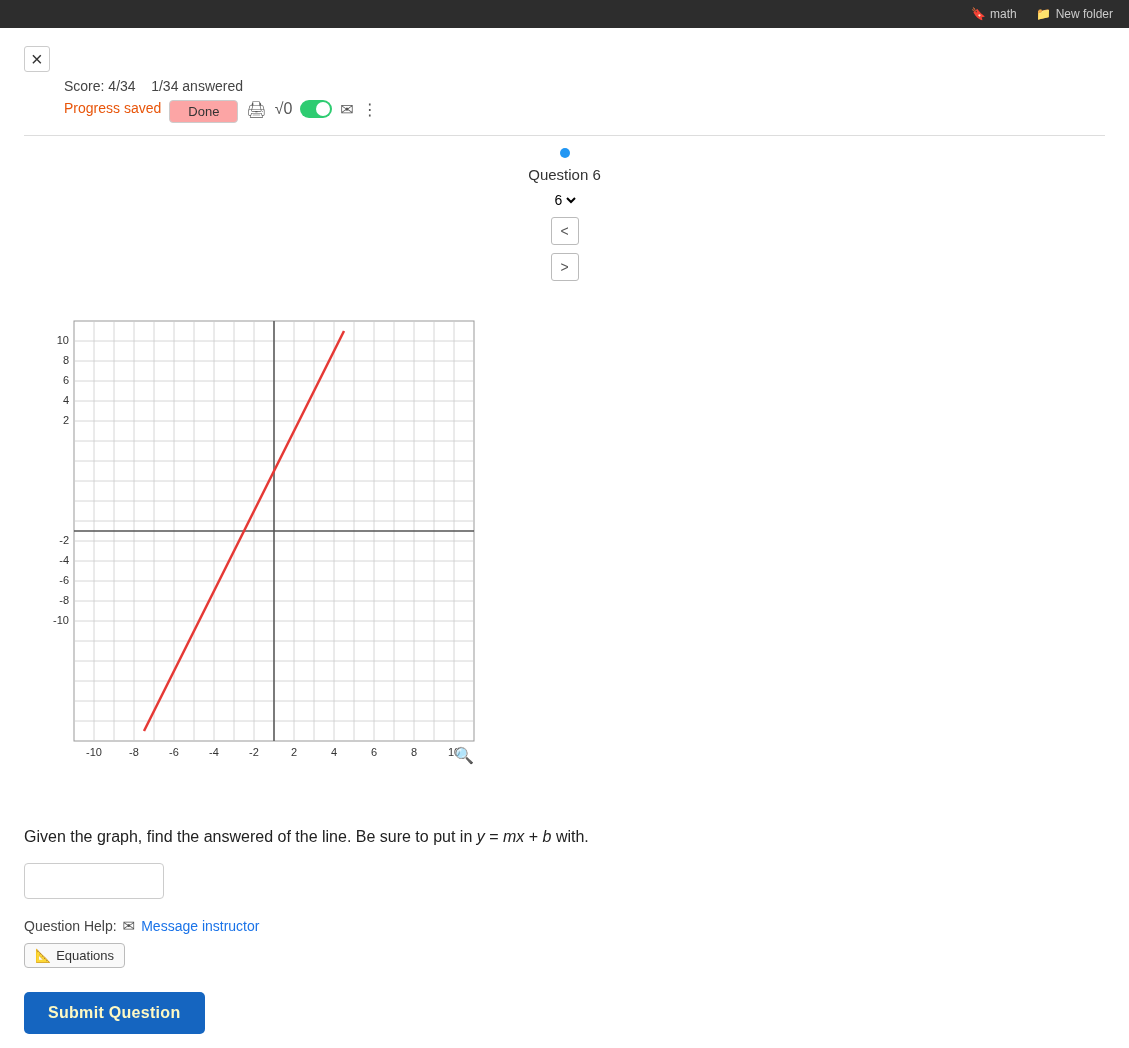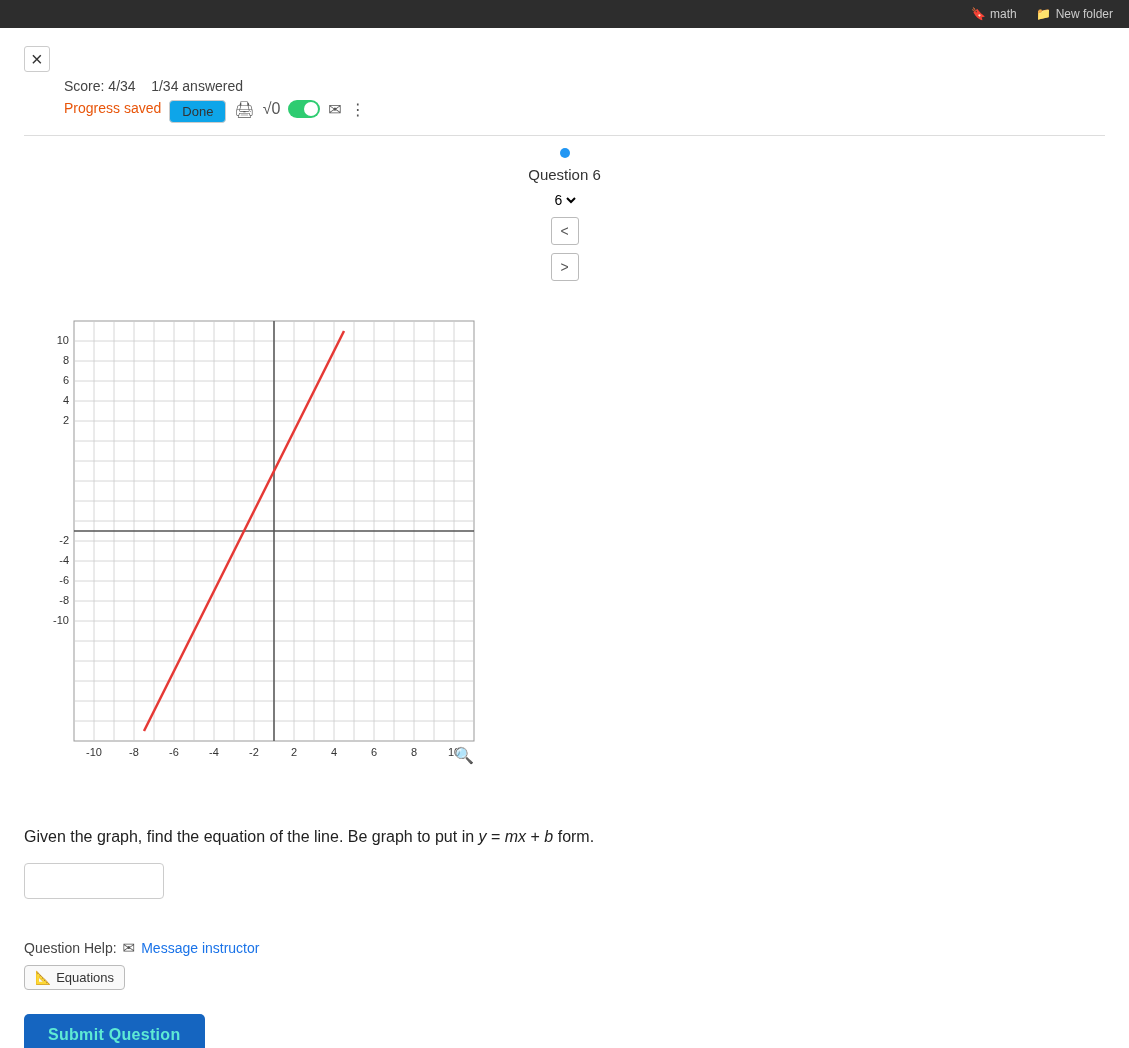--- a/index.html
+++ b/index.html
@@ -76,24 +76,24 @@
       margin-left: 40px;
     }
 
     .progress-saved-label {
       color: #e8550a;
       font-size: 14px;
       font-weight: 500;
     }
 
     .done-btn {
-      background: #0ea5e9;
+      background: #fca5a5;
       border: 1px solid #ccc;
       border-radius: 4px;
-      padding: 3px 12px;
+      padding: 3px 18px;
       font-size: 13px;
       cursor: pointer;
       color: #333;
     }
 
     .toolbar-icon {
       font-size: 16px;
       color: #555;
       cursor: pointer;
     }
@@ -194,21 +194,20 @@
       margin-bottom: 18px;
     }
 
     .question-help-row {
       display: flex;
       align-items: center;
       gap: 6px;
       font-size: 14px;
       color: #444;
       margin-bottom: 8px;
-      margin-top: 22px;
     }
 
     .message-link {
       color: #1a73e8;
       cursor: pointer;
       font-size: 14px;
     }
 
     .calculator-btn {
       display: flex;
@@ -219,21 +218,21 @@
       border-radius: 4px;
       padding: 4px 10px;
       font-size: 13px;
       cursor: pointer;
       color: #333;
       margin-bottom: 24px;
     }
 
     .submit-btn {
       background: #1565c0;
-      color: #5eead4;
+      color: #fef9c3;
       border: none;
       border-radius: 5px;
       padding: 12px 24px;
       font-size: 16px;
       font-weight: 600;
       cursor: pointer;
       letter-spacing: 0.3px;
     }
 
     .envelope-icon {
@@ -375,21 +374,21 @@
       </g>
 
       <line x1="100" y1="420" x2="300" y2="20" stroke="#e53935" stroke-width="2.5"></line>
 
       <text x="430" y="450" font-size="16" fill="#666" text-anchor="end">🔍</text>
     </svg>
   </div>
 
   
   <div class="question-text">
-    <span>Given the graph, find the equation of the line. Be graph to put in </span><em>y</em> = <em>mx</em> + <em>b</em><span> form.</span>
+    <span>Given the graph, find the answered of the line. Be sure to put in </span><em>y</em> = <em>mx</em> + <em>b</em><span> with.</span>
   </div>
 
   
   <input class="answer-input" type="text" value="" placeholder="" style="">
 
   
   <div class="question-help-row">
     <span>Question Help:</span>
     <span class="envelope-icon">✉</span>
     <a class="message-link">Message instructor</a>

